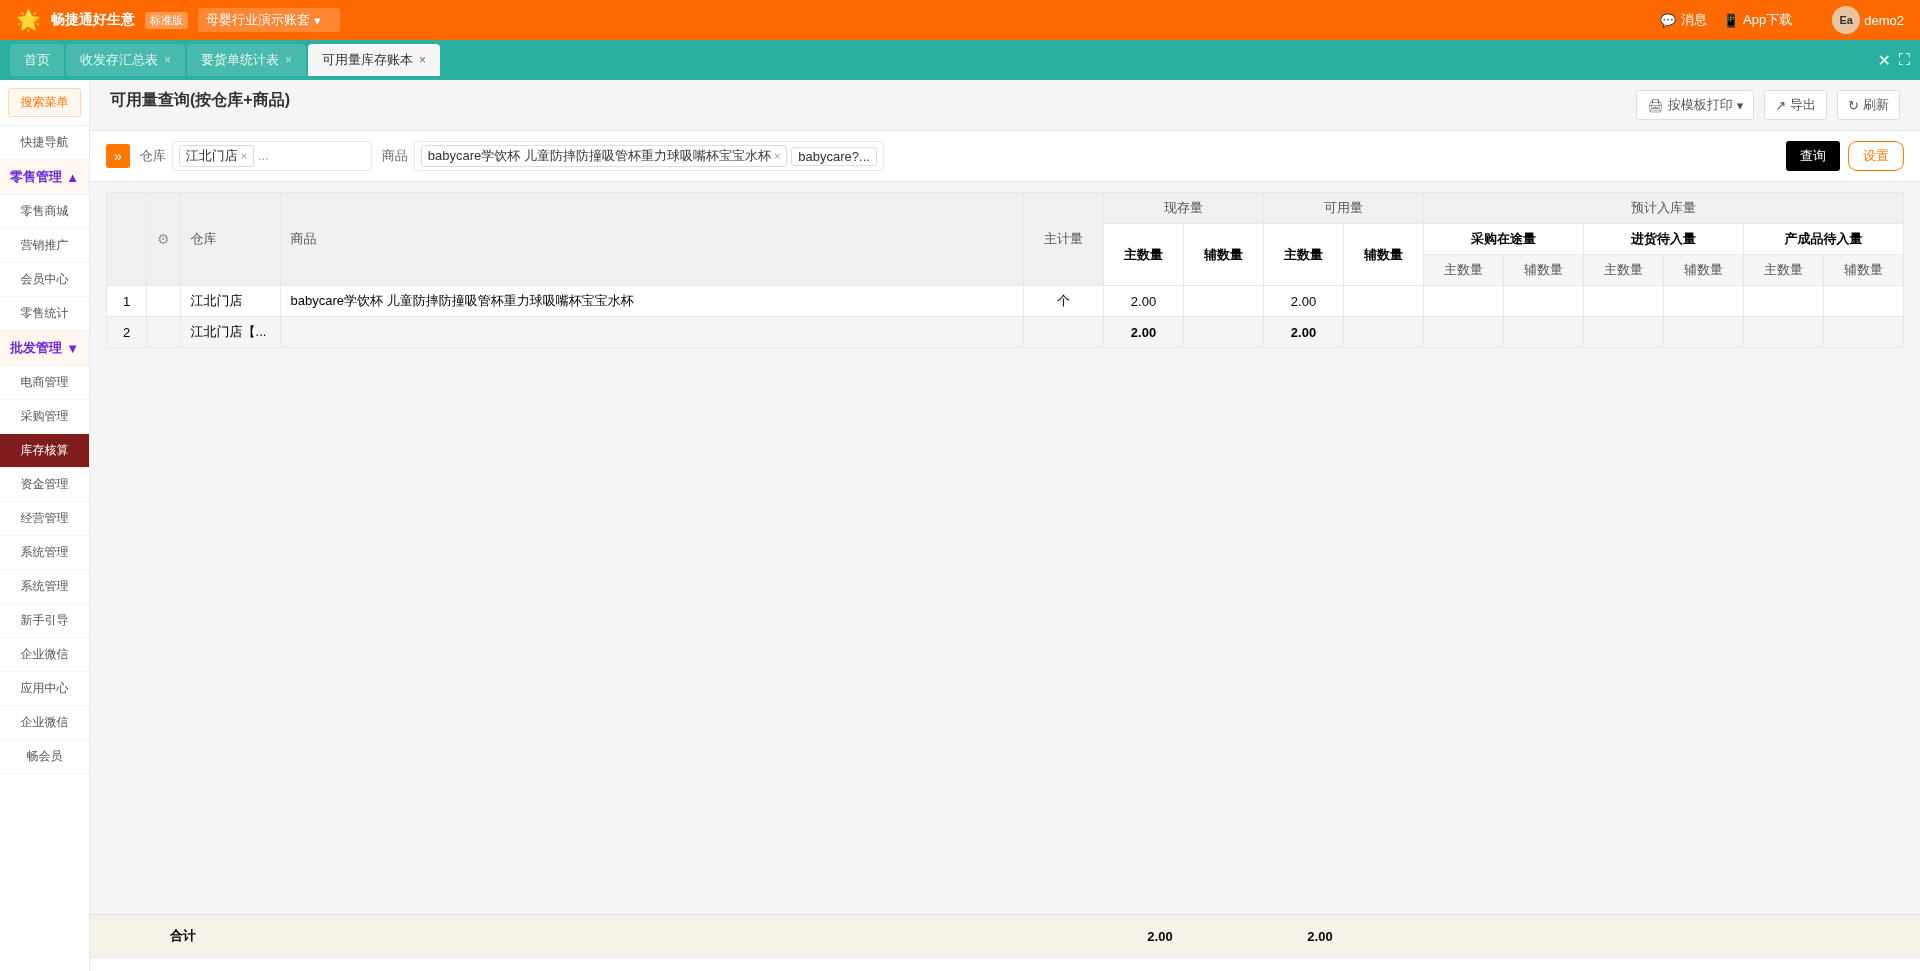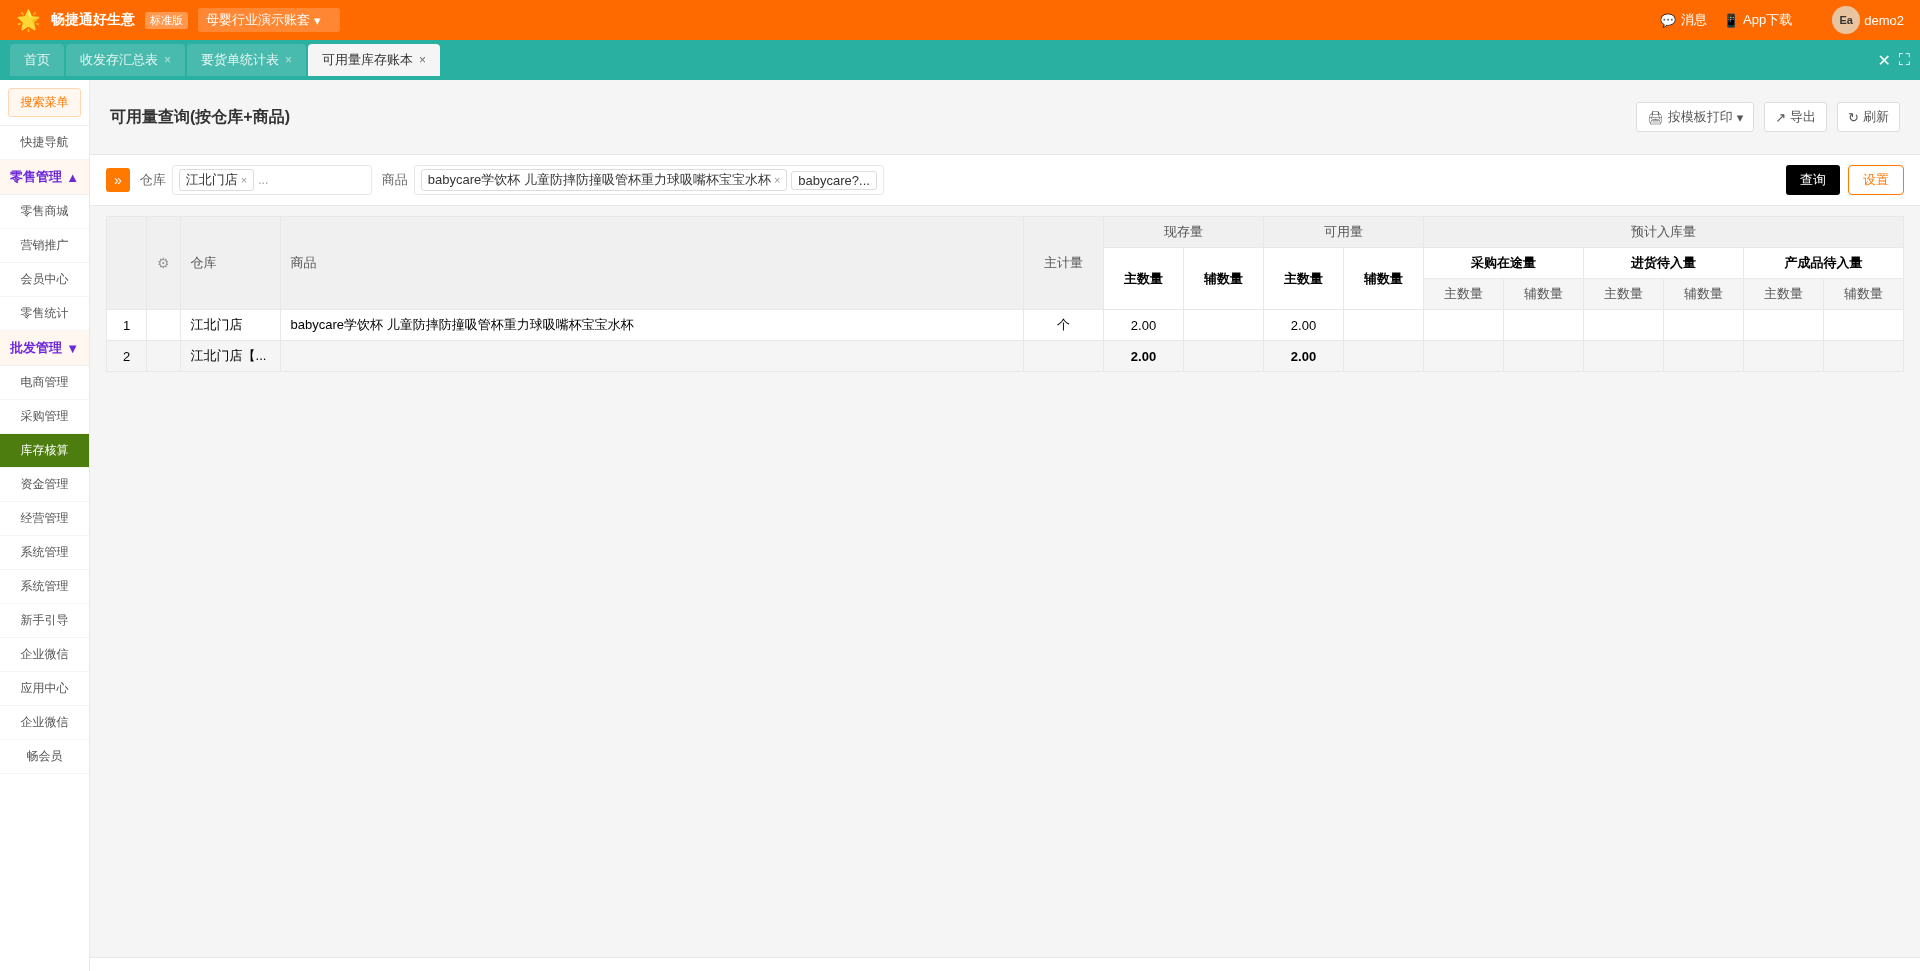--- a/index.html
+++ b/index.html
@@ -99,31 +99,30 @@
       border-bottom: 1px solid #f0f0f0;
     }
     .sidebar-item {
       padding: 8px 10px;
       text-align: center;
       color: #555;
       font-size: 12px;
       cursor: pointer;
       border-bottom: 1px solid #f5f5f5;
     }
-    .sidebar-item.active { background: #4d7c0f; color: white; }
+    .sidebar-item.active { background: #7f1d1d; color: white; }
 
     
     .content { flex: 1; display: flex; flex-direction: column; overflow: hidden; }
 
     
     .page-header {
       background: #f5f5f5;
-      padding: 22px 20px;
-      display: flex;
-      align-items: center;
+      padding: 10px 20px;
+      display: flex;
       justify-content: space-between;
       border-bottom: 1px solid #e8e8e8;
       flex-shrink: 0;
     }
     .page-title { font-size: 16px; font-weight: bold; color: #333; }
     .page-actions { display: flex; align-items: center; gap: 10px; }
     .action-btn {
       display: flex; align-items: center; gap: 4px;
       padding: 5px 10px; border: 1px solid #ddd; background: white;
       border-radius: 3px; cursor: pointer; color: #555; font-size: 12px;
@@ -155,21 +154,21 @@
     }
     .filter-tag-close { cursor: pointer; color: #999; font-size: 11px; }
     .filter-more { color: #999; font-size: 12px; cursor: pointer; }
     .filter-actions { margin-left: auto; display: flex; gap: 8px; }
     .btn-query {
       background: #000000; color: white; border: none; padding: 5px 14px;
       border-radius: 3px; cursor: pointer; font-size: 13px;
     }
     .btn-settings {
       background: white; color: #ff7800; border: 1px solid #ff7800; padding: 5px 14px;
-      border-radius: 4px; cursor: pointer; font-size: 13px;
+      border-radius: 9px; cursor: pointer; font-size: 13px;
     }
 
     
     .table-container {
       flex: 1;
       overflow: auto;
       padding: 10px 16px;
     }
     .data-table {
       width: 100%;
@@ -426,19 +425,42 @@
             <td></td>
             <td></td>
             <td></td>
             <td></td>
             <td></td>
           </tr>
         </tbody>
       </table>
     </div>
 
+    <div class="bottom-total-bar">
+      <table class="bottom-total-table">
+        <tbody>
+            <tr>
+          <td style="width:40px;"></td>
+          <td style="width:30px;"></td>
+          <td style="width:100px; text-align:left;">合计</td>
+          <td style="text-align:left;"></td>
+          <td style="width:80px;"></td>
+          <td style="width:80px;">2.00</td>
+          <td style="width:80px;"></td>
+          <td style="width:80px;">2.00</td>
+          <td style="width:80px;"></td>
+          <td style="width:80px;"></td>
+          <td style="width:80px;"></td>
+          <td style="width:80px;"></td>
+          <td style="width:80px;"></td>
+          <td style="width:80px;"></td>
+          <td style="width:80px;"></td>
+        </tr>
+      </tbody>
+        </table>
+    </div>
 
     <div style="height:14px; background:white; border-top:1px solid #e8e8e8; overflow-x:auto; flex-shrink:0;">
       <div style="width:200%; height:1px;"></div>
     </div>
 
   </div>
 </div>
 
 </body></html>

